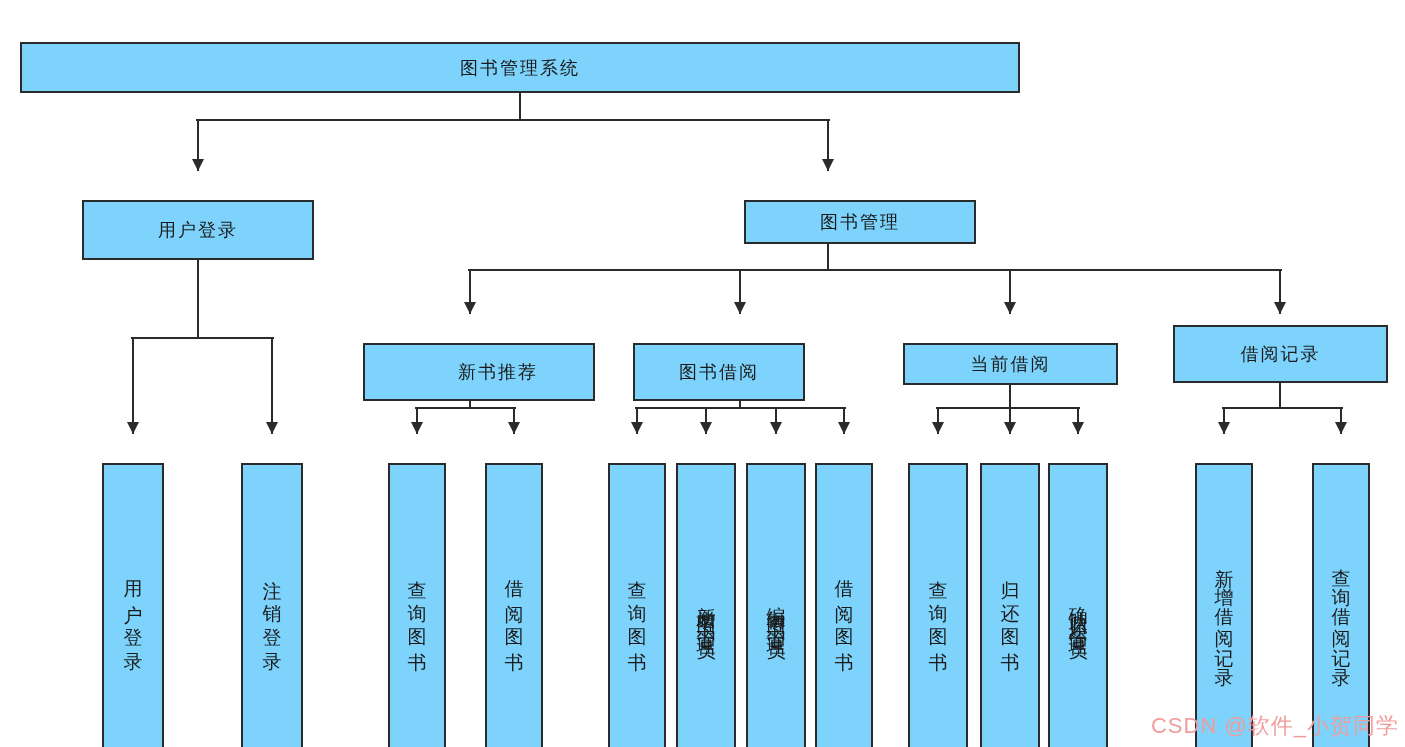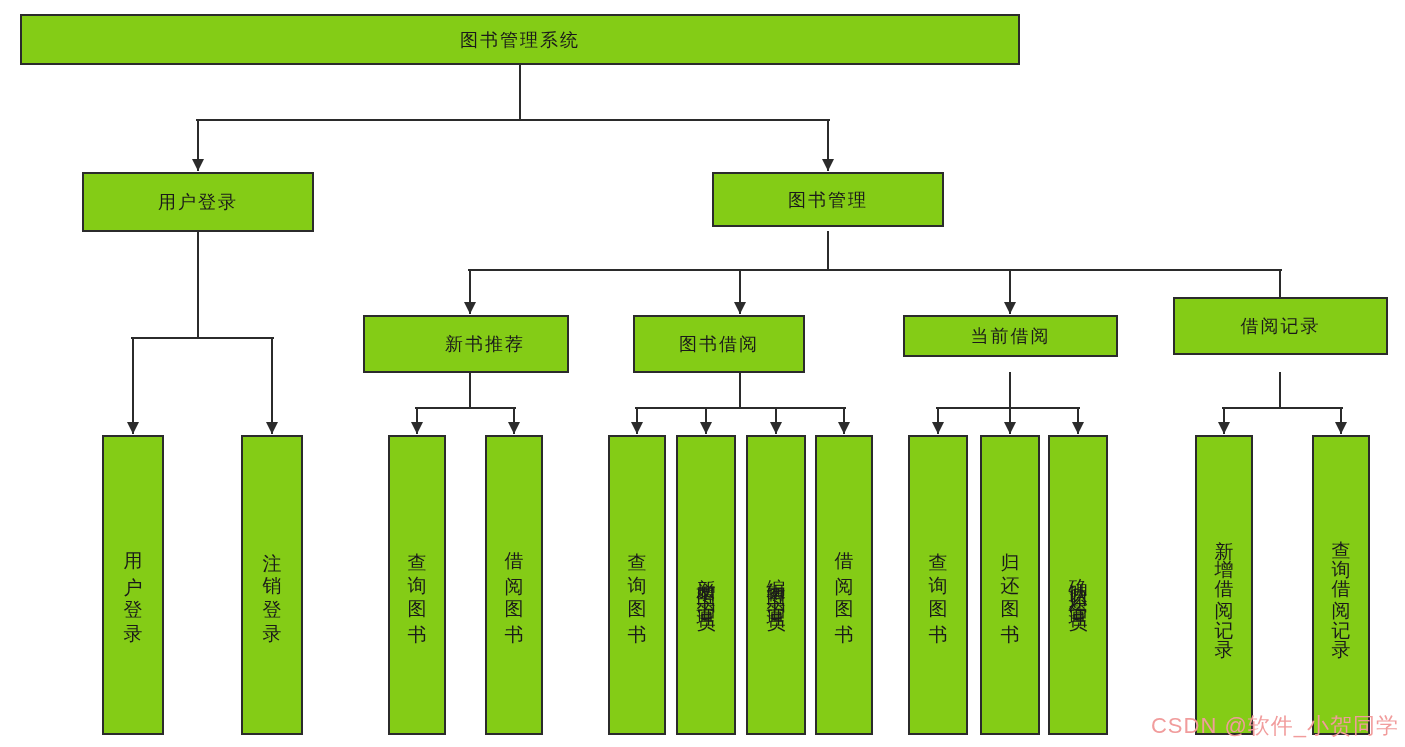--- a/index.html
+++ b/index.html
@@ -8,29 +8,30 @@
   .canvas {
     position:relative;
     width:1405px;
     height:747px;
     background:#ffffff;
     overflow:hidden;
   }
   svg.wires { position:absolute; left:0; top:0; width:1405px; height:747px; pointer-events:none; }
   .box {
     position:absolute;
-    background:#84cc16;
+    background:#7dd3fc;
     border:2px solid #2b2b2b;
     display:flex;
     align-items:center;
     justify-content:center;
     font-size:18px;
     letter-spacing:2px;
     color:#1a1a1a;
     z-index:2;
+    margin-top:28px;
   }
   .box.leaf { font-size:19px; letter-spacing:0; }
   .box.leaf span {
     writing-mode:vertical-rl;
     text-orientation:mixed;
     white-space:nowrap;
   }
   .sp-wide span  { letter-spacing:24px; }
   .sp-med span   { letter-spacing:20px; }
   .sp-tight span { letter-spacing:5px; }
@@ -104,25 +105,25 @@
     </g>
   </svg>
 
   <div class="box" style="left:20px; top:14px; width:1000px; height:51px;">
     <span>图书管理系统</span>
   </div>
 
   <div class="box" style="left:82px; top:172px; width:232px; height:60px;">
     <span>用户登录</span>
   </div>
-  <div class="box" style="left:712px; top:172px; width:232px; height:55px;">
+  <div class="box" style="left:744px; top:172px; width:232px; height:44px;">
     <span>图书管理</span>
   </div>
 
-  <div class="box" style="left:363px; top:315px; width:206px; height:58px;padding-left:38px;">
+  <div class="box" style="left:363px; top:315px; width:232px; height:58px;padding-left:38px;">
     <span>新书推荐</span>
   </div>
   <div class="box" style="left:633px; top:315px; width:172px; height:58px;">
     <span>图书借阅</span>
   </div>
   <div class="box" style="left:903px; top:315px; width:215px; height:42px;">
     <span>当前借阅</span>
   </div>
   <div class="box" style="left:1173px; top:297px; width:215px; height:58px;text-align:right;">
     <span>借阅记录</span>

